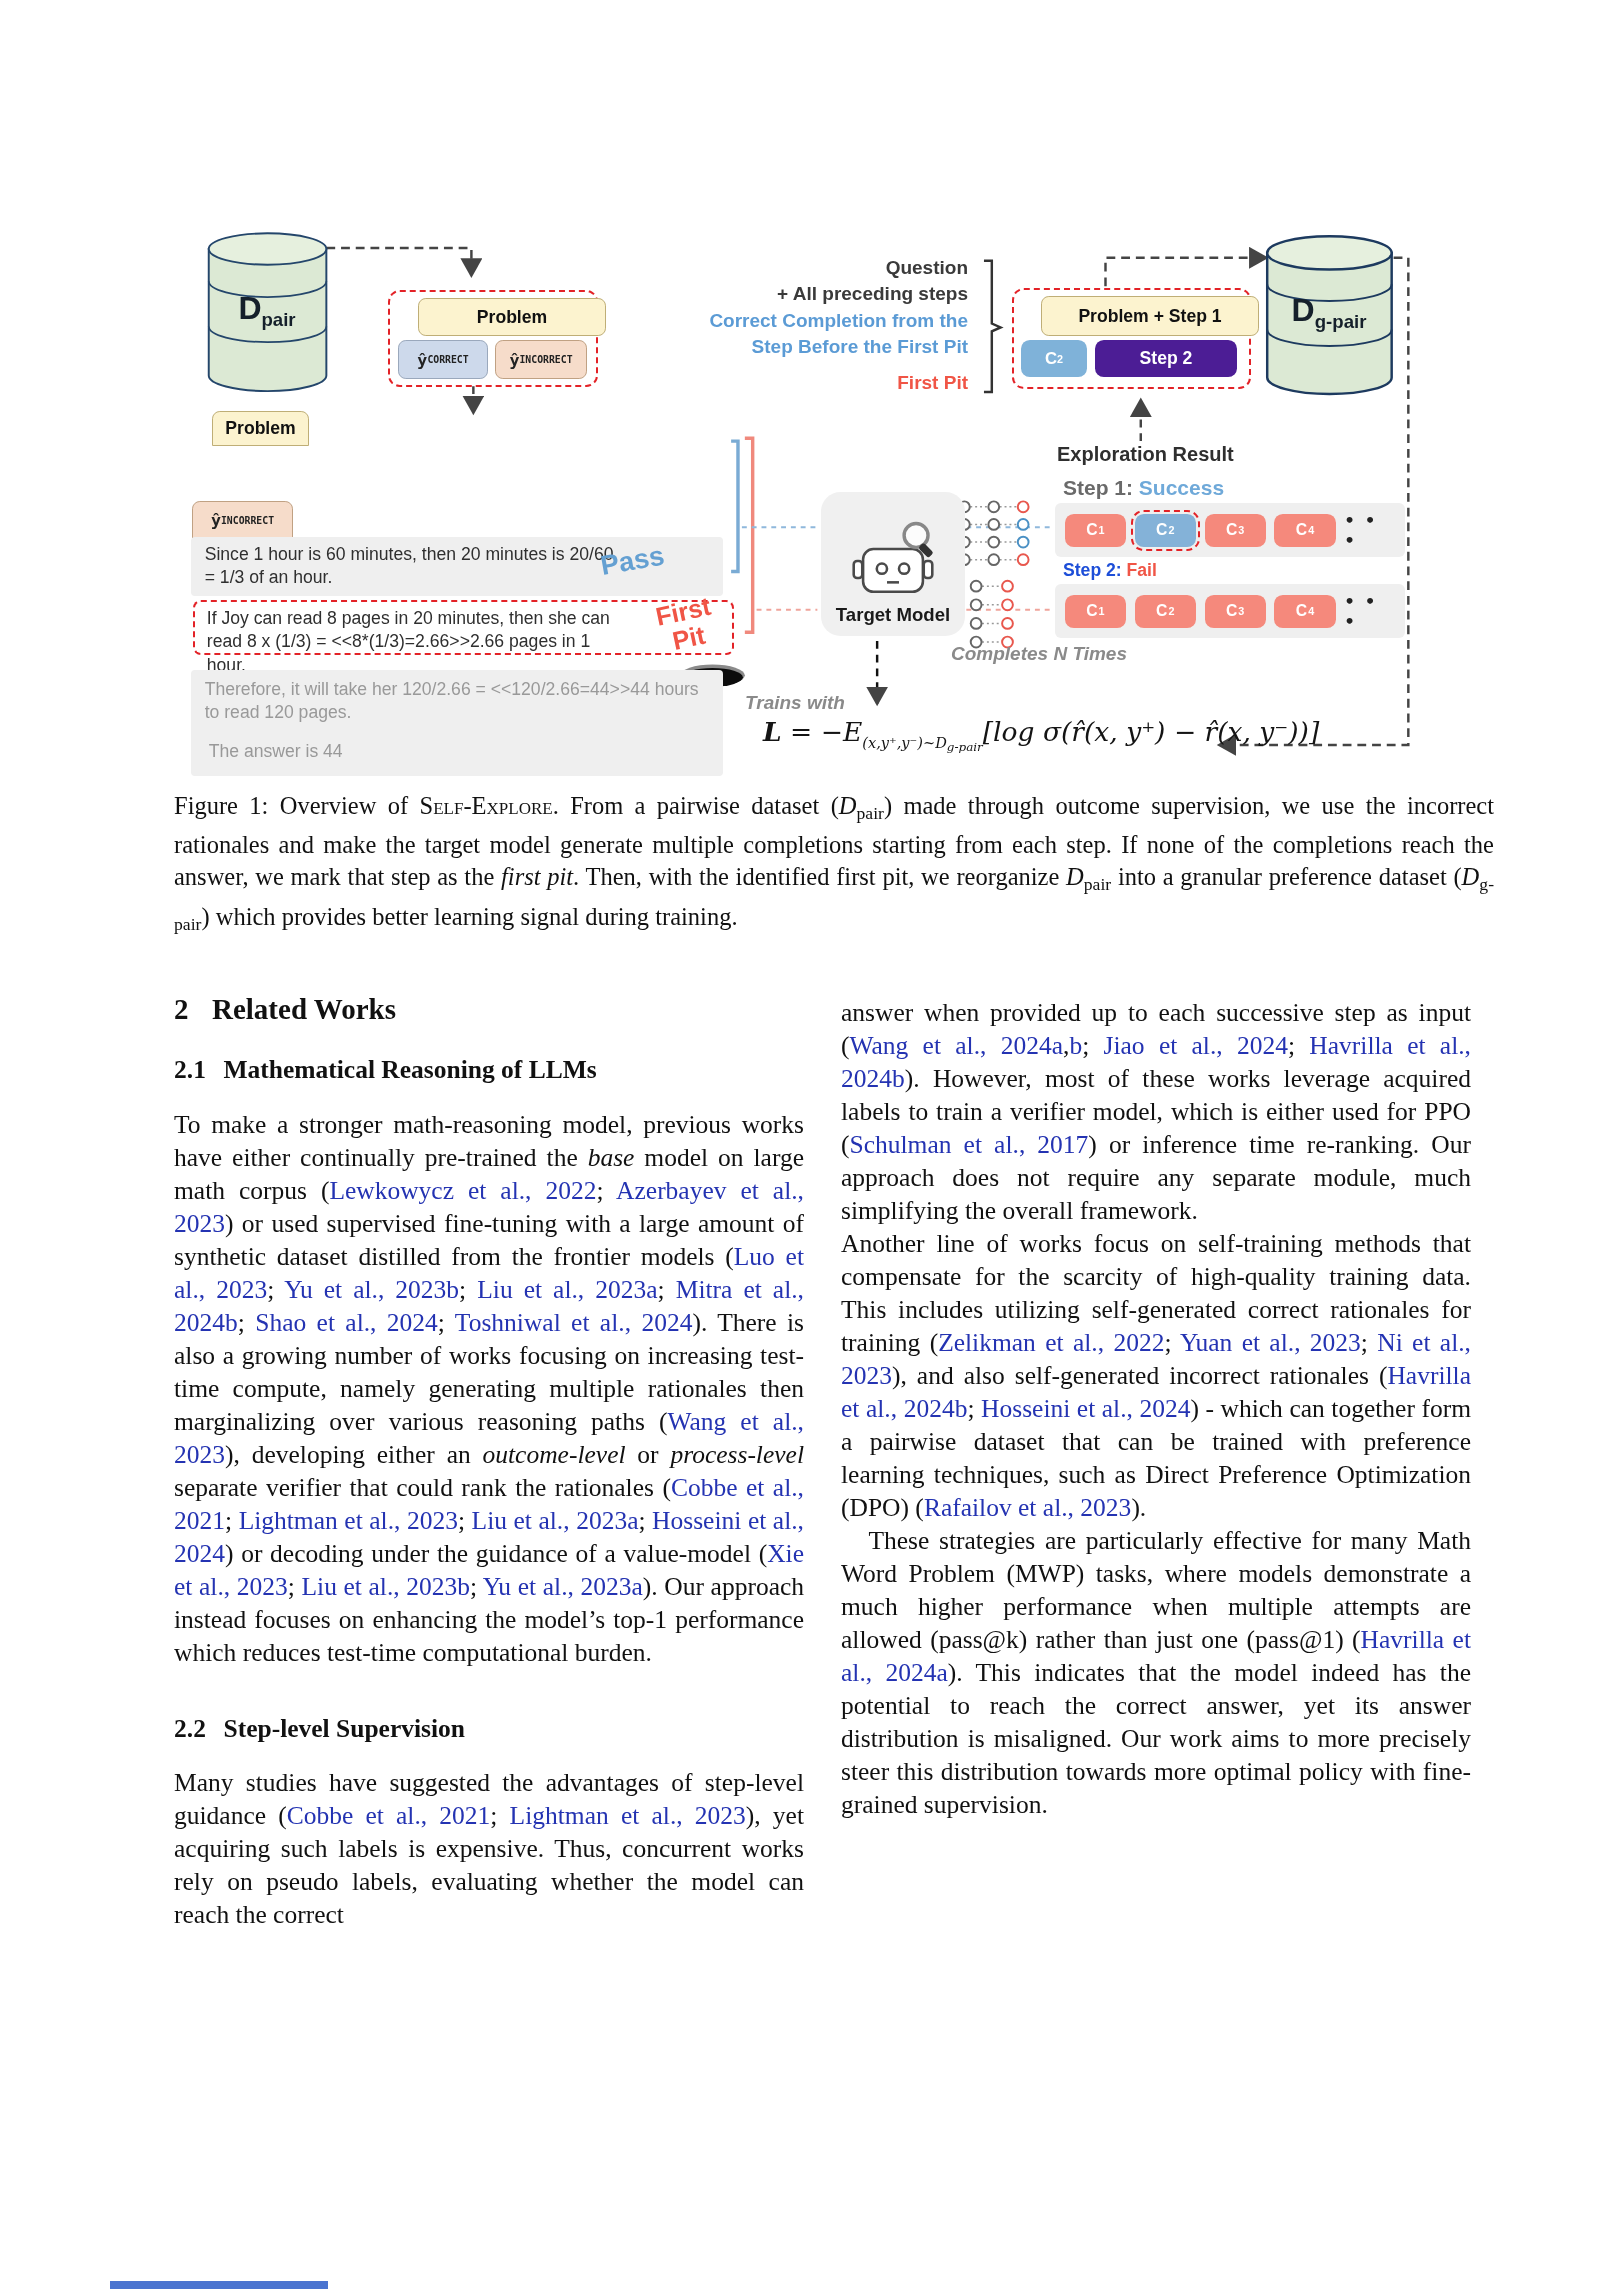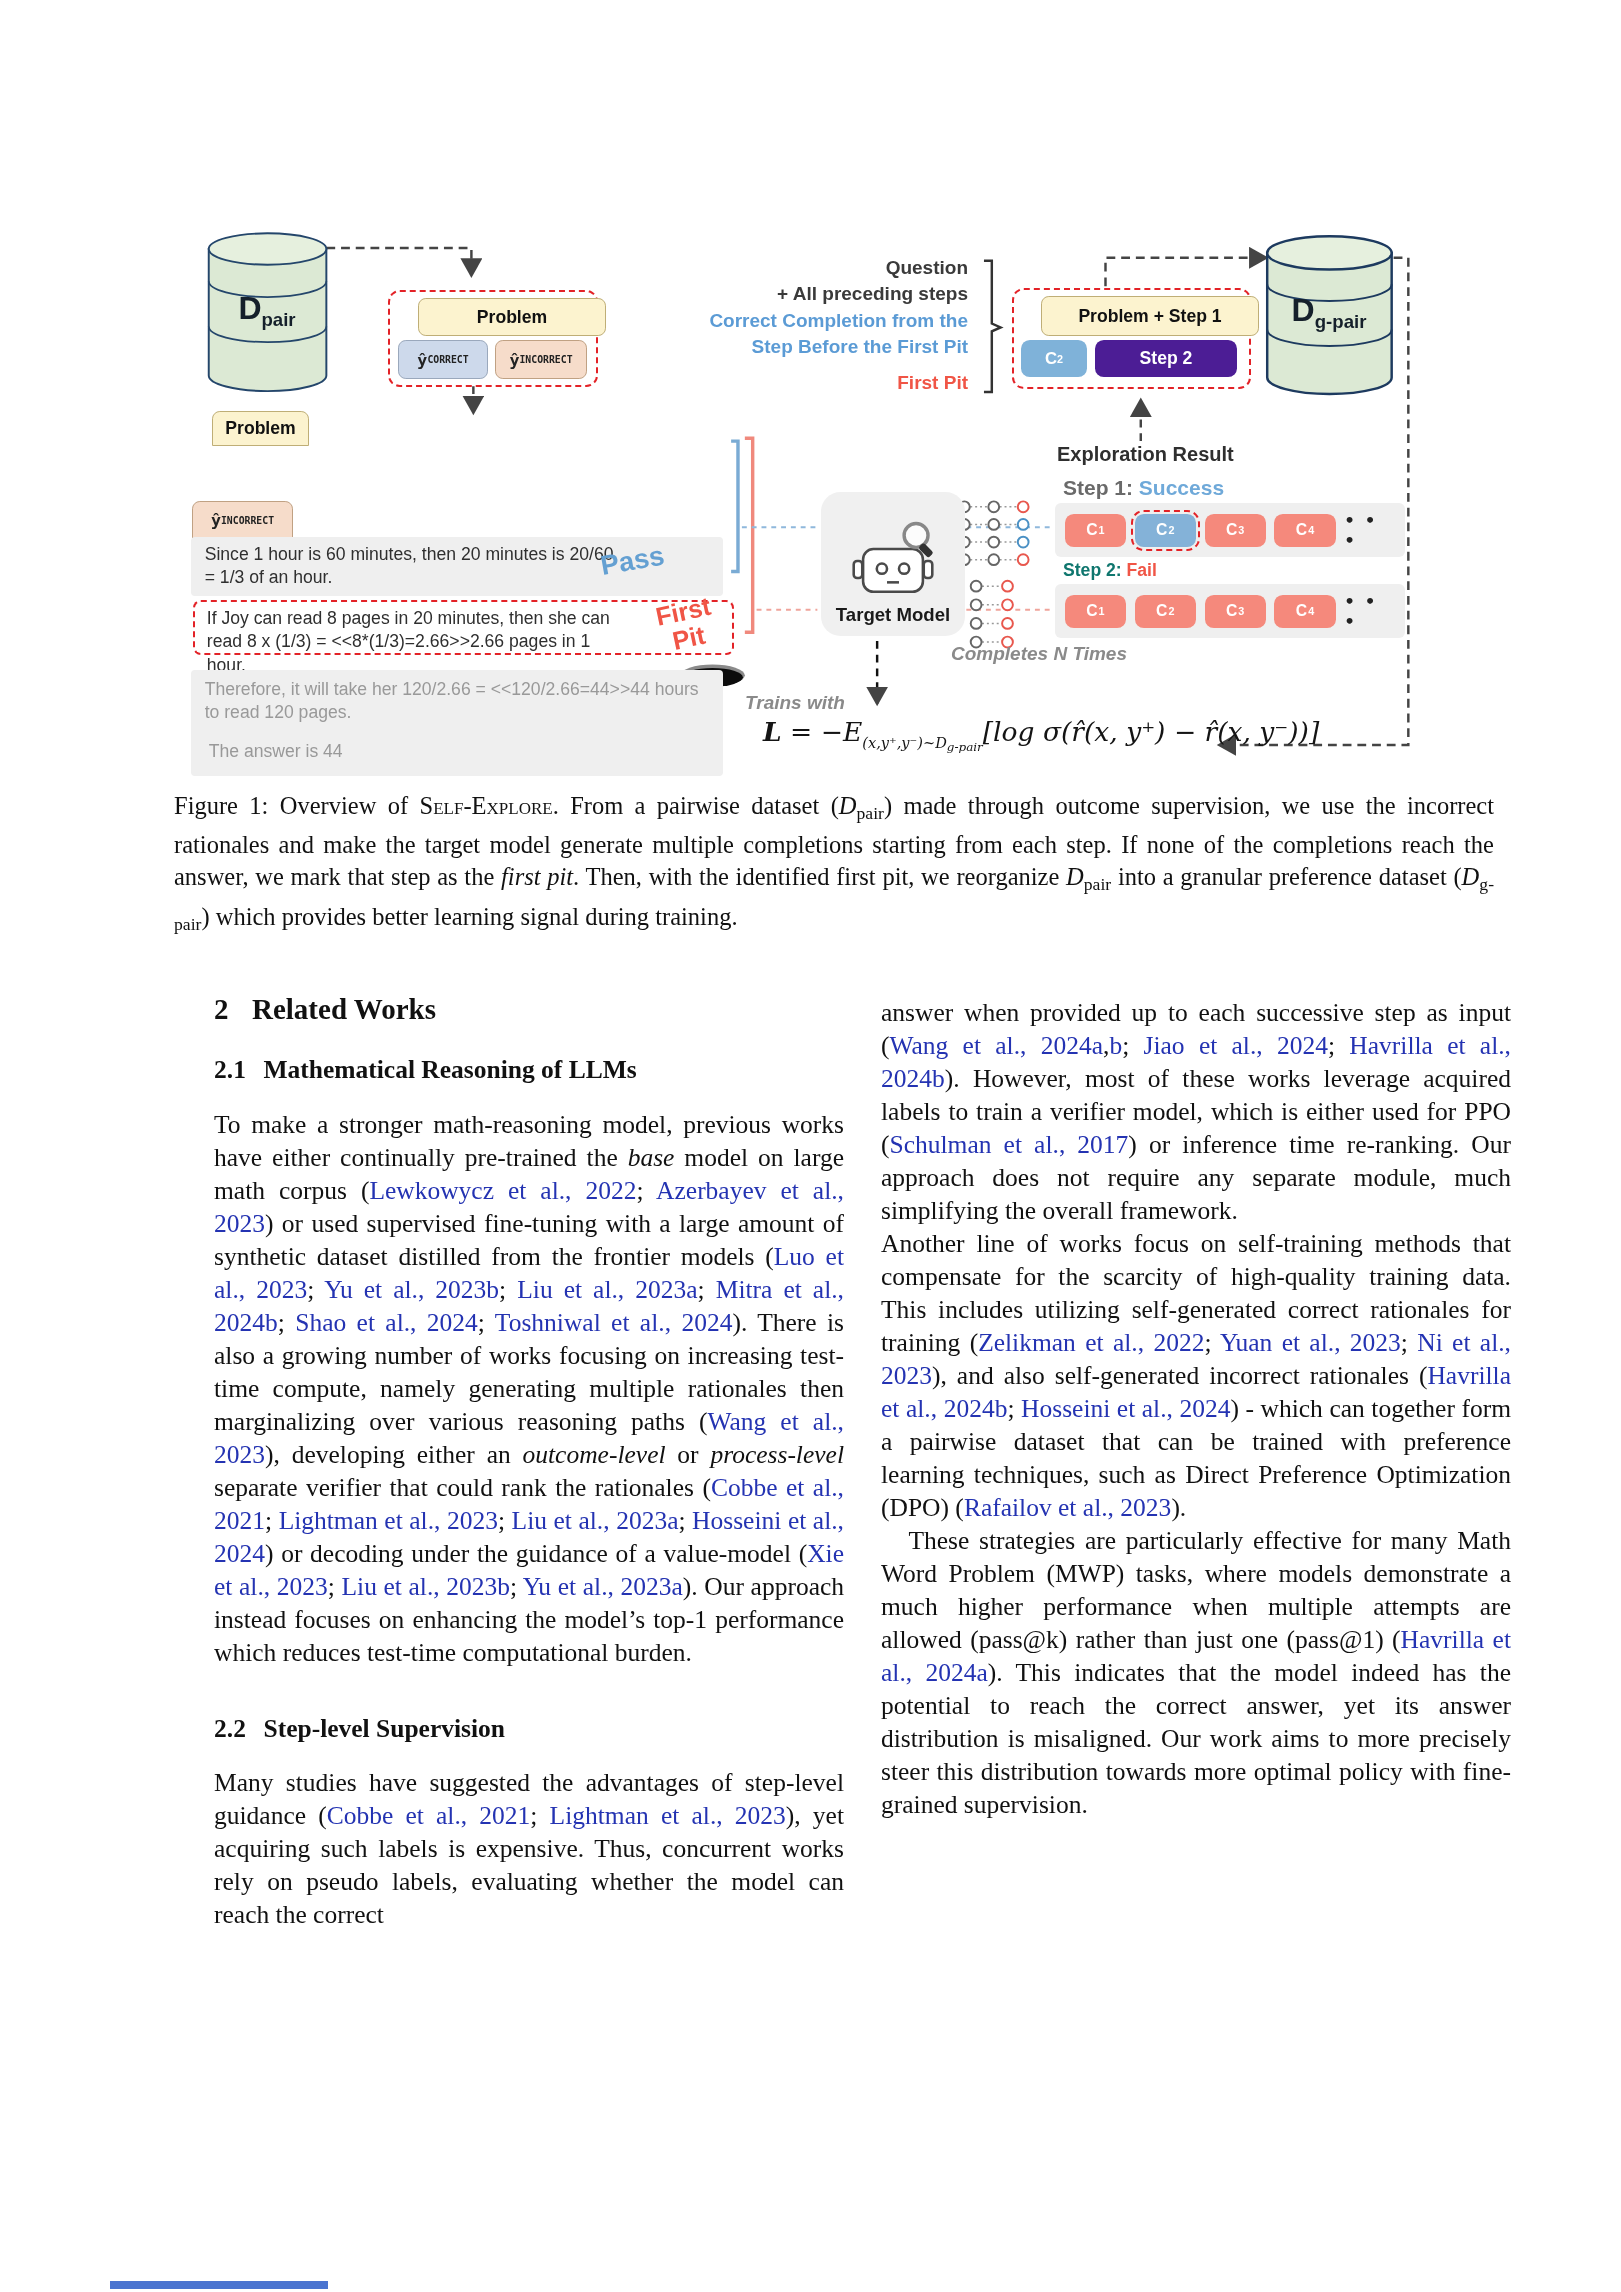--- a/index.html
+++ b/index.html
@@ -18,21 +18,21 @@
   .chip{display:inline-flex;align-items:center;justify-content:center;width:65px;height:33px;border-radius:8.8px;
         background:#f5897c;color:#fff;font-weight:bold;font-size:15.7px;font-family:"Liberation Sans",sans-serif;}
   .chip sub{font-size:10.8px;margin-left:1px;}
   .chip.blue{background:#84b2d8;outline:2.5px dashed #e32227;outline-offset:2px;}
   .panel{background:#efefef;border-radius:5.9px;display:flex;align-items:center;gap:8.8px;padding:0 9.8px;}
   .dots{color:#222;font-weight:bold;font-size:16.7px;letter-spacing:2px;font-family:"DejaVu Sans",sans-serif;}
   .cyl-label{font-family:"Liberation Sans",sans-serif;font-weight:bold;color:#15202b;font-size:32px;text-align:center;}
   .cyl-label sub{font-size:18.6px;}
 
   
-  .col{position:absolute;width:630px;text-align:justify;font-size:25.5px;line-height:33px;margin-left:40px;}
+  .col{position:absolute;width:630px;text-align:justify;font-size:25.5px;line-height:33px;}
   .col p{margin:0;}
   h1.sec{font-size:29px;line-height:33px;margin:0 0 29px 0;font-weight:bold;}
   h2.sec{font-size:25.5px;line-height:29px;margin:0 0 23.5px 0;font-weight:bold;}
   h2.later{margin-top:45px;}
   .hnum{margin-right:23.5px;}
   .hnum2{margin-right:17.6px;}
   .indent{text-indent:27.4px;}
   .seg-cite{color:#2433b2;}
   .seg-it{font-style:italic;}
   .seg-sc{font-variant:small-caps;}
@@ -231,21 +231,21 @@
         <sub>3</sub>
       </span>
     <span class="chip">
         <span>C</span>
         <sub>4</sub>
       </span>
     <span class="dots">• • •</span>
   </div>
 
   <div class="abs fs" style="left:1063px;top:560px;font-weight:bold;font-size:17.6px;">
-    <span style="color:#0f766e;">Step 2:</span>
+    <span style="color:#1d4ed8;">Step 2:</span>
     <span style="color:#f05546;text-align:right;">Fail</span>
   </div>
   <div class="abs panel" style="left:1055px;top:584px;width:330px;height:54px;">
     <span class="chip">
         <span>C</span>
         <sub>1</sub>
       </span>
     <span class="chip">
         <span>C</span>
         <sub>2</sub>

